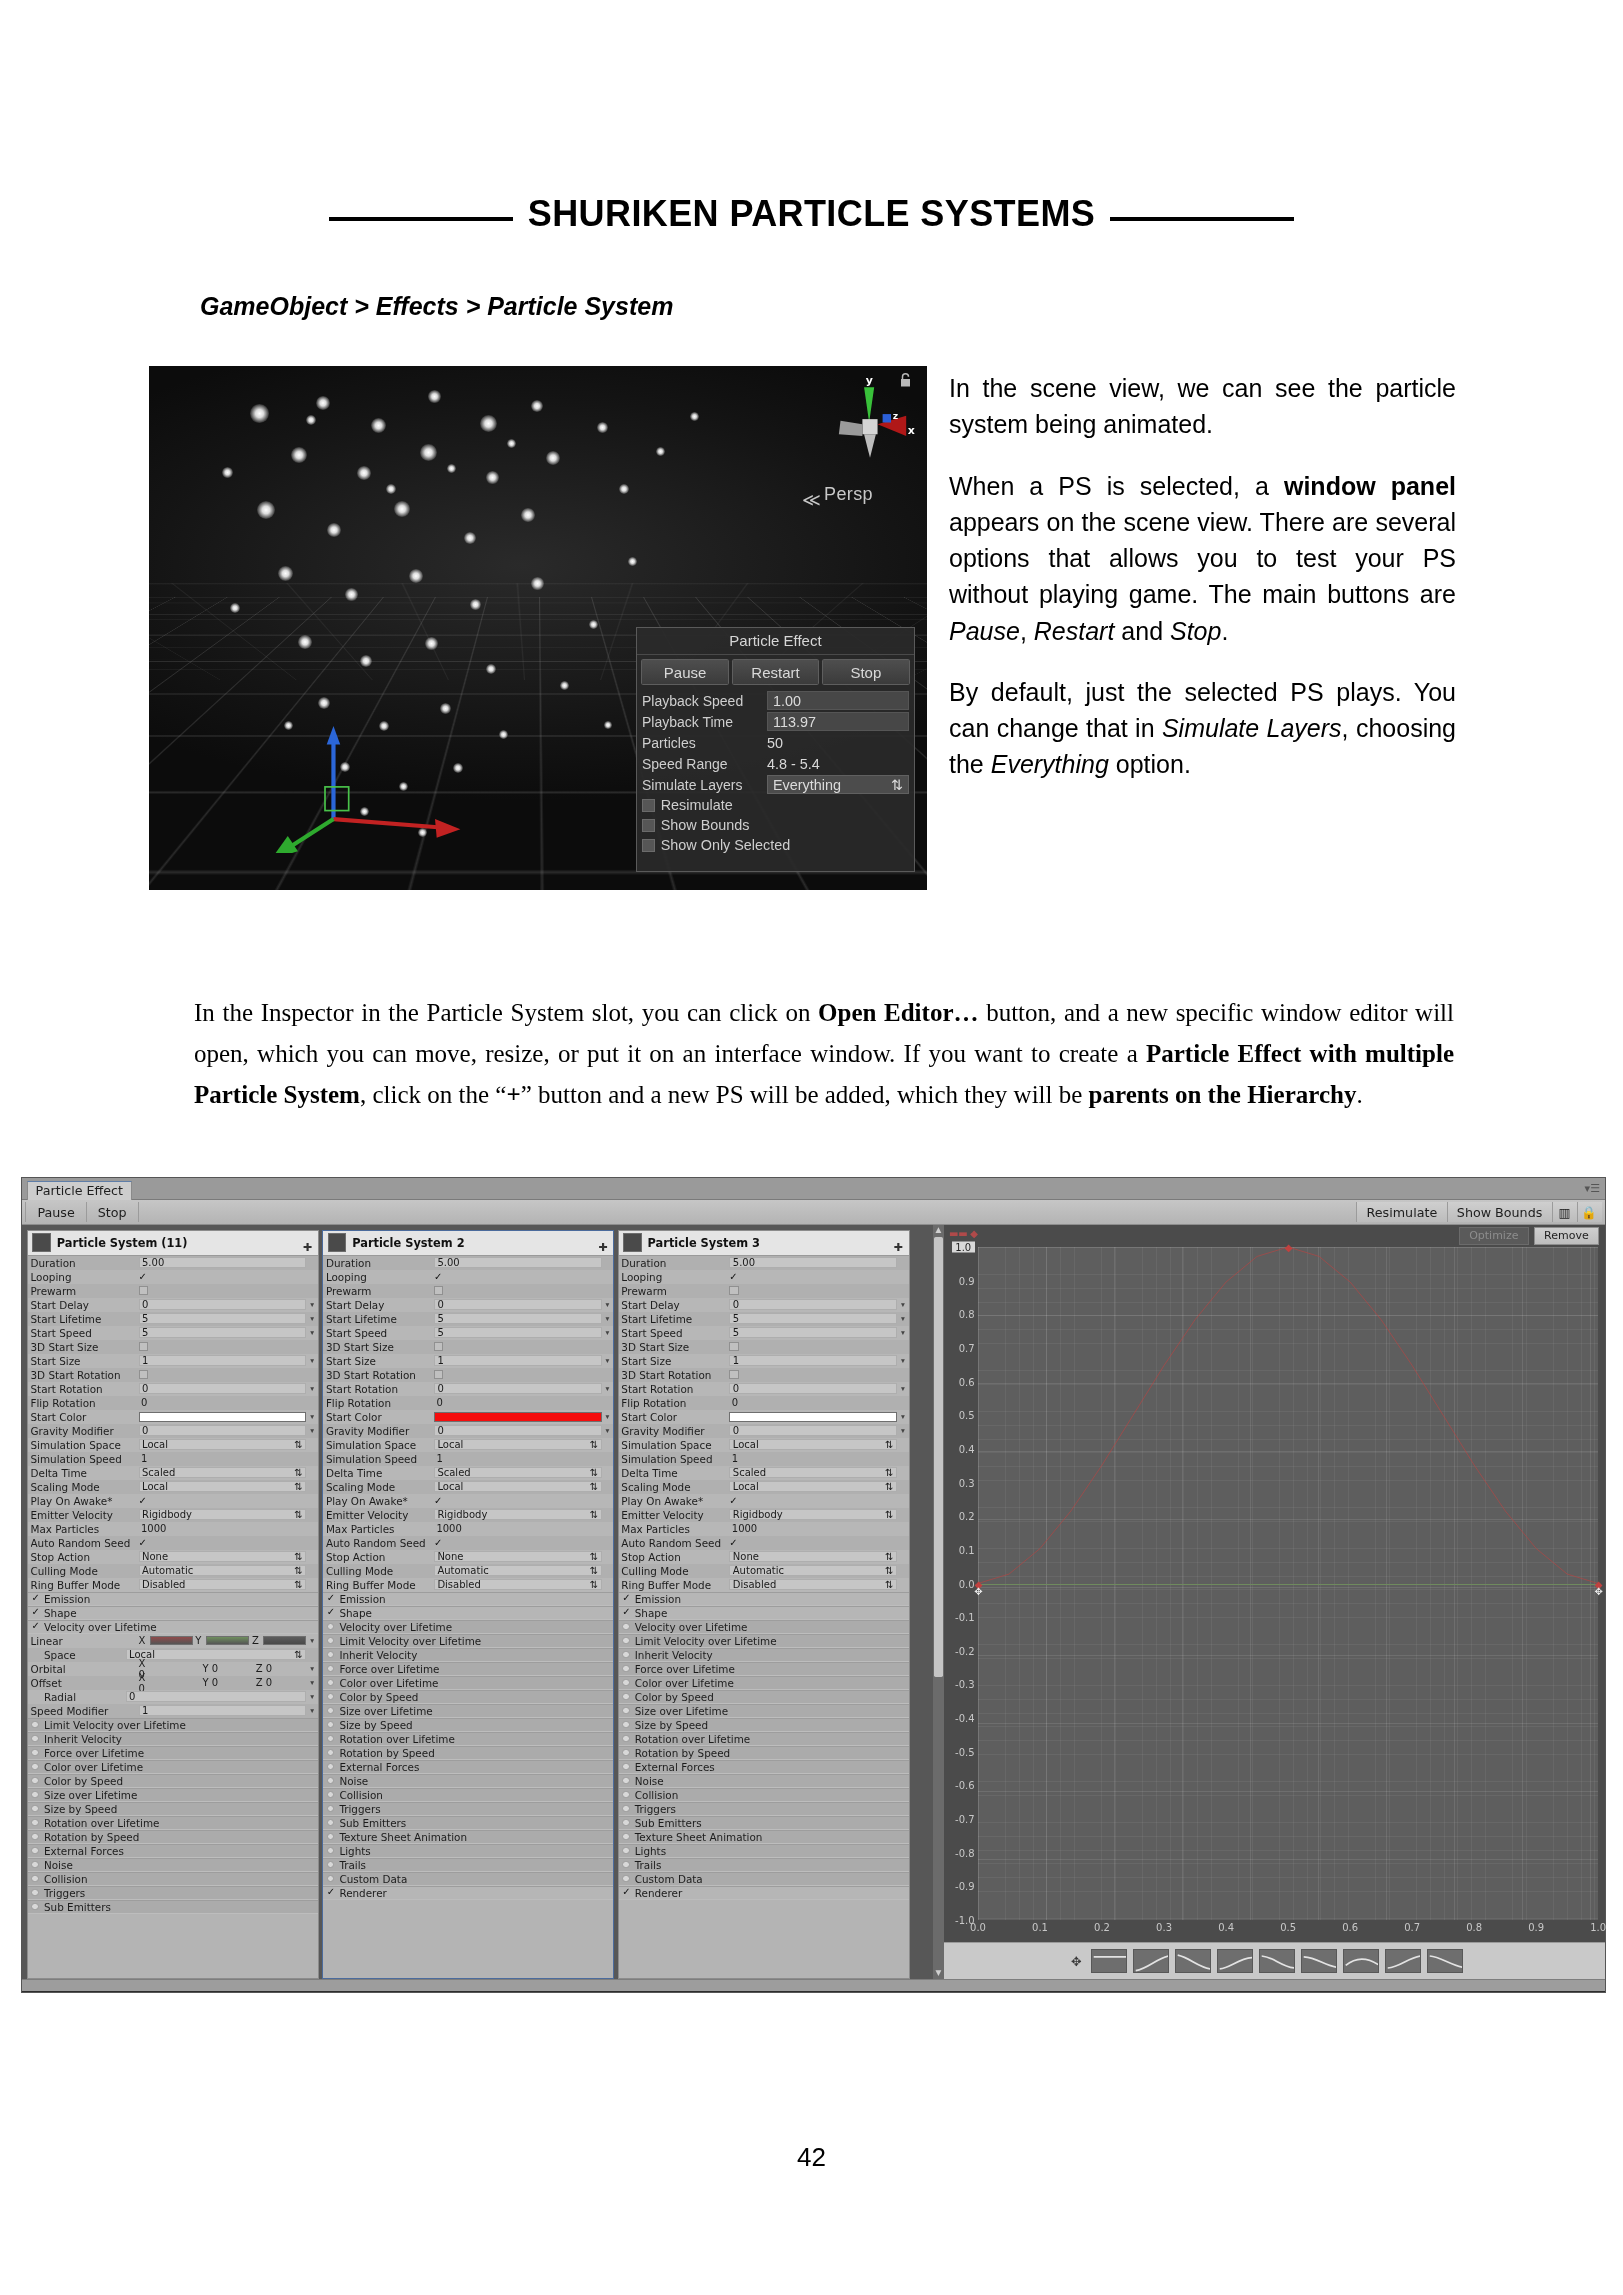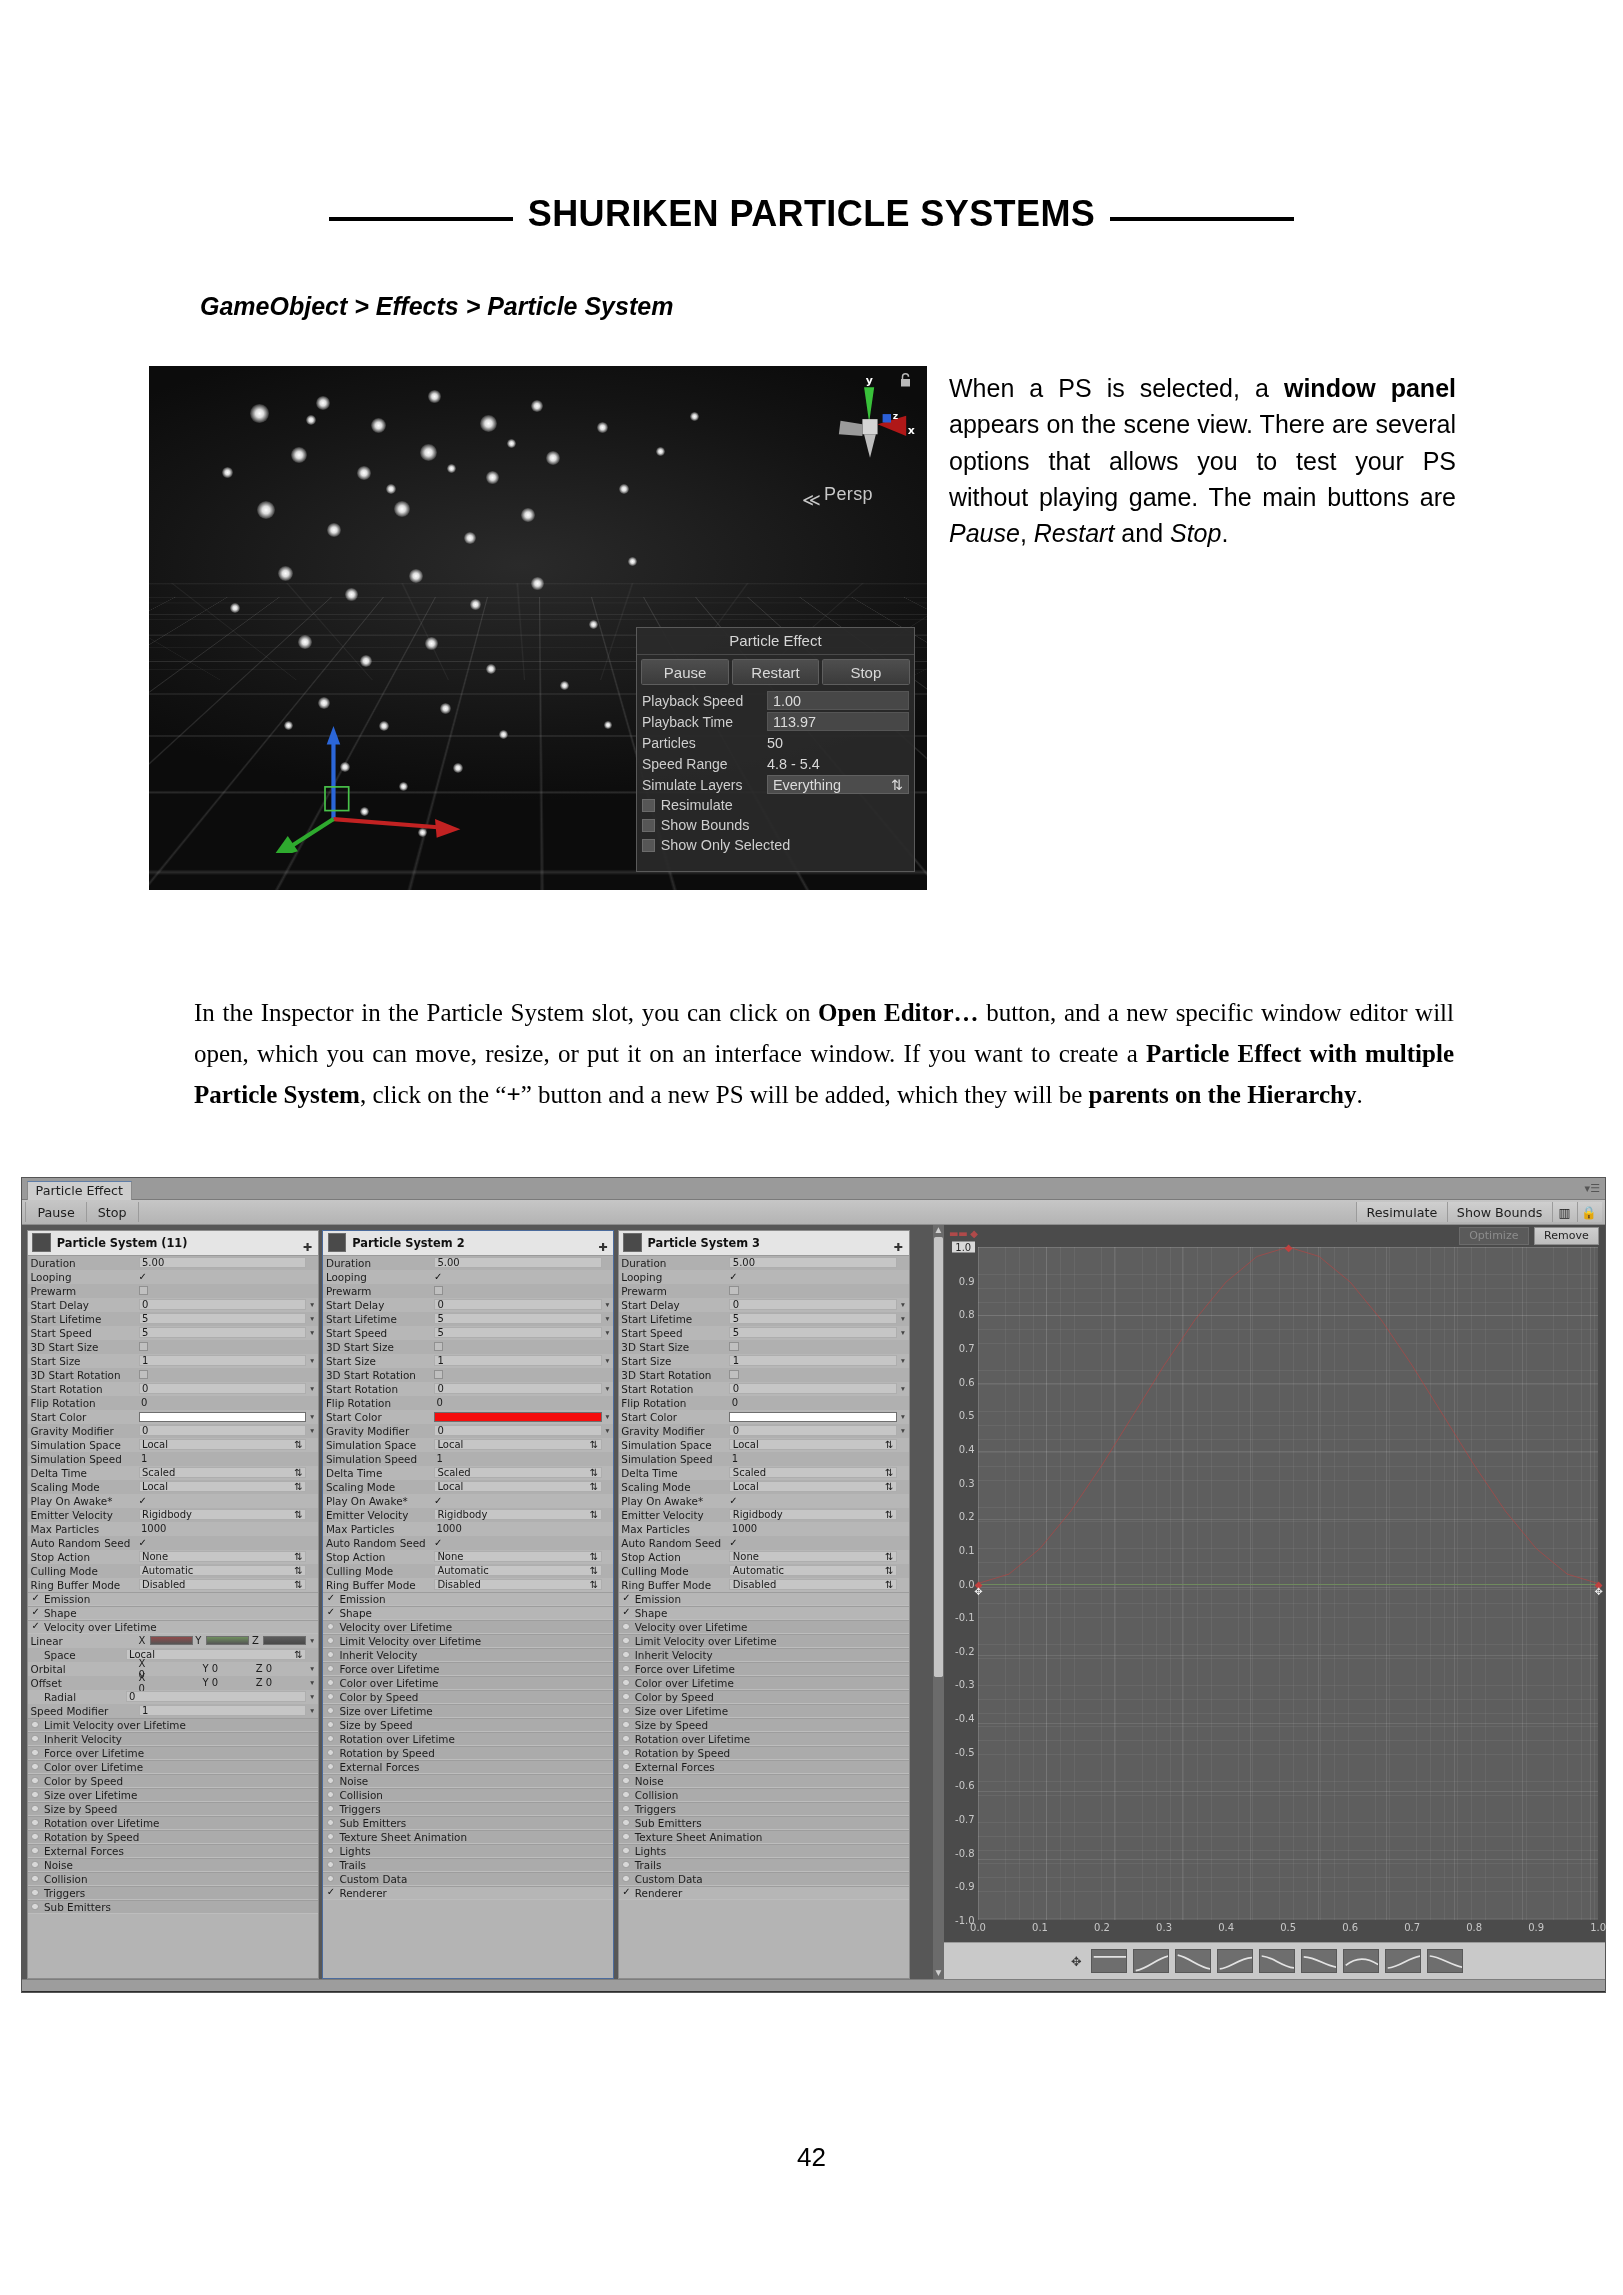--- a/index.html
+++ b/index.html
@@ -398,21 +398,23 @@
     <text x="92" y="74" fill="#ffffff" font-size="13" font-family="DejaVu Sans" font-weight="bold">x</text>
   </svg>
   <svg class="lock-ico" viewBox="0 0 20 22">
     <rect x="4" y="9" width="12" height="10" fill="#b9b9b9"></rect>
     <path d="M6 9 V6 a4 4 0 0 1 8 0" fill="none" stroke="#b9b9b9" stroke-width="2"></path>
   </svg>
   <div class="persp-arrow">≪</div>
   <div class="persp-label">Persp</div>
 
   <div class="sidetext">
+    <p>In the scene view, we can see the particle system being animated.</p>
     <p><span>When a PS is selected, a </span><b>window panel</b><span> appears on the scene view. There are several options that allows you to test your PS without playing game. The main buttons are </span><i>Pause</i><span>, </span><i>Restart</i><span> and </span><i>Stop</i><span>.</span></p>
+    <p><span>By default, just the selected PS plays. You can change that in </span><i>Simulate Layers</i><span>, choosing the </span><i>Everything</i><span> option.</span></p>
   </div>
 
   <div class="bodypara">
     <span>In the Inspector in the Particle System slot, you can click on </span><b>Open Editor…</b><span> button, and a new specific window editor will open, which you can move, resize, or put it on an interface window. If you want to create a </span><b>Particle Effect with multiple Particle System</b><span>, click on the “</span><b>+</b><span>” button and a new PS will be added, which they will be </span><b>parents on the Hierarchy</b><span>.</span>
   </div>
 
   <div class="unity">
     <div class="u-chrome">
       <span>▫</span>
       <span>✕</span>

